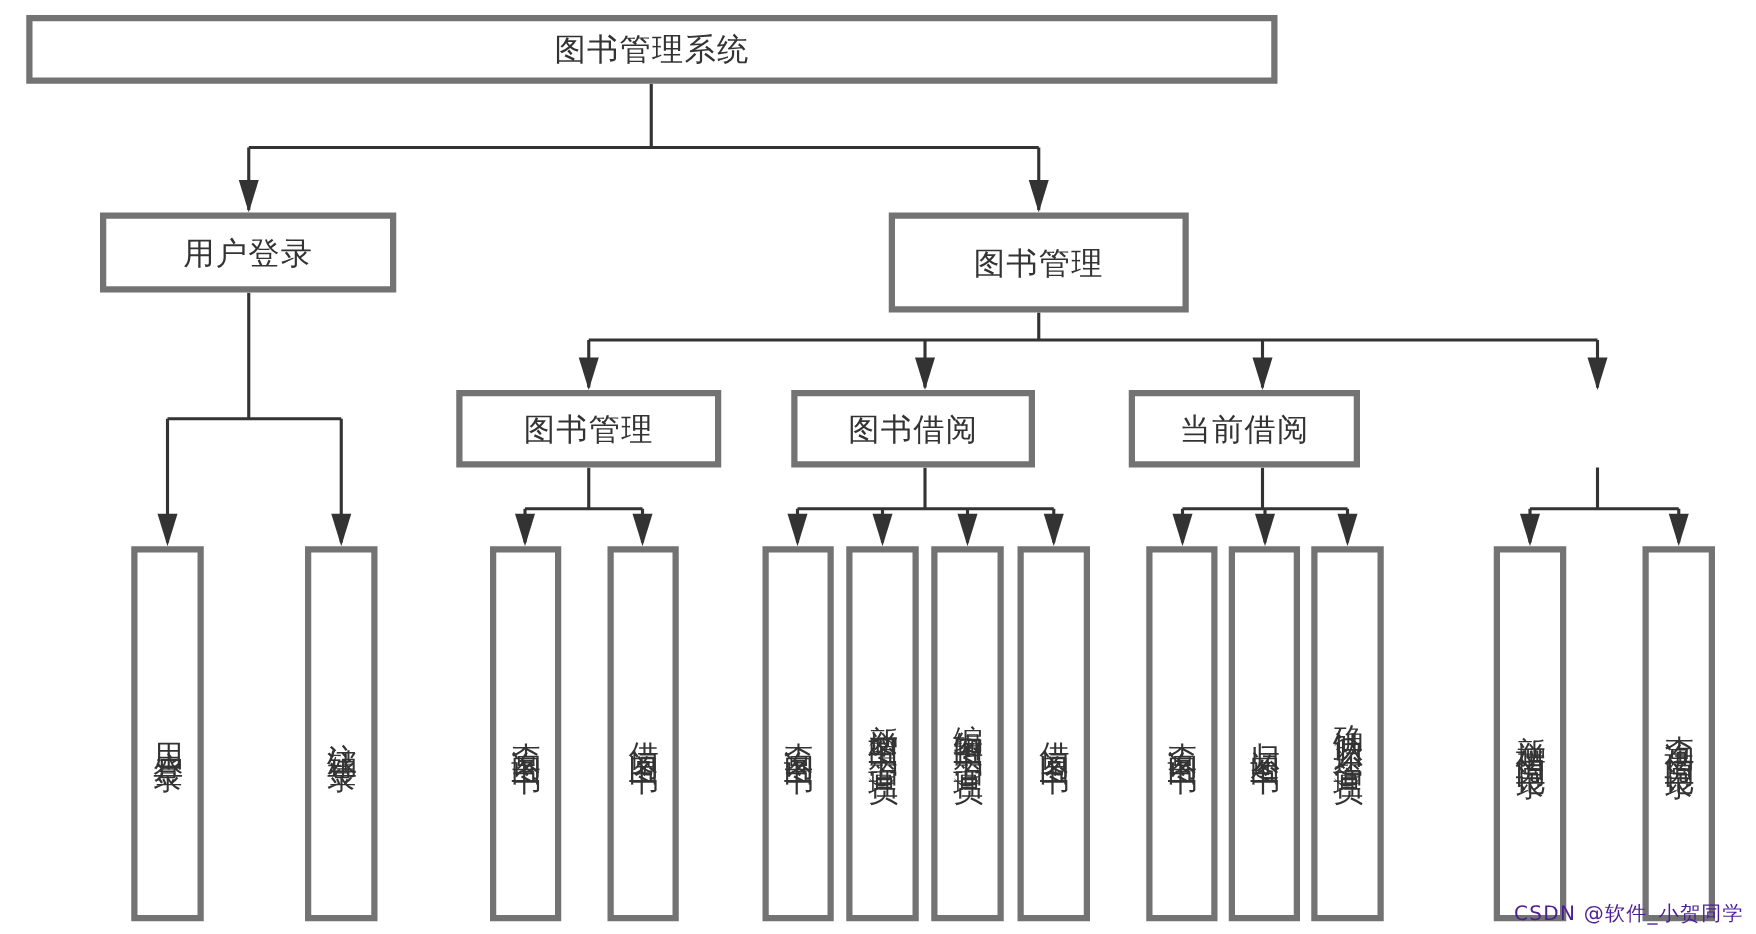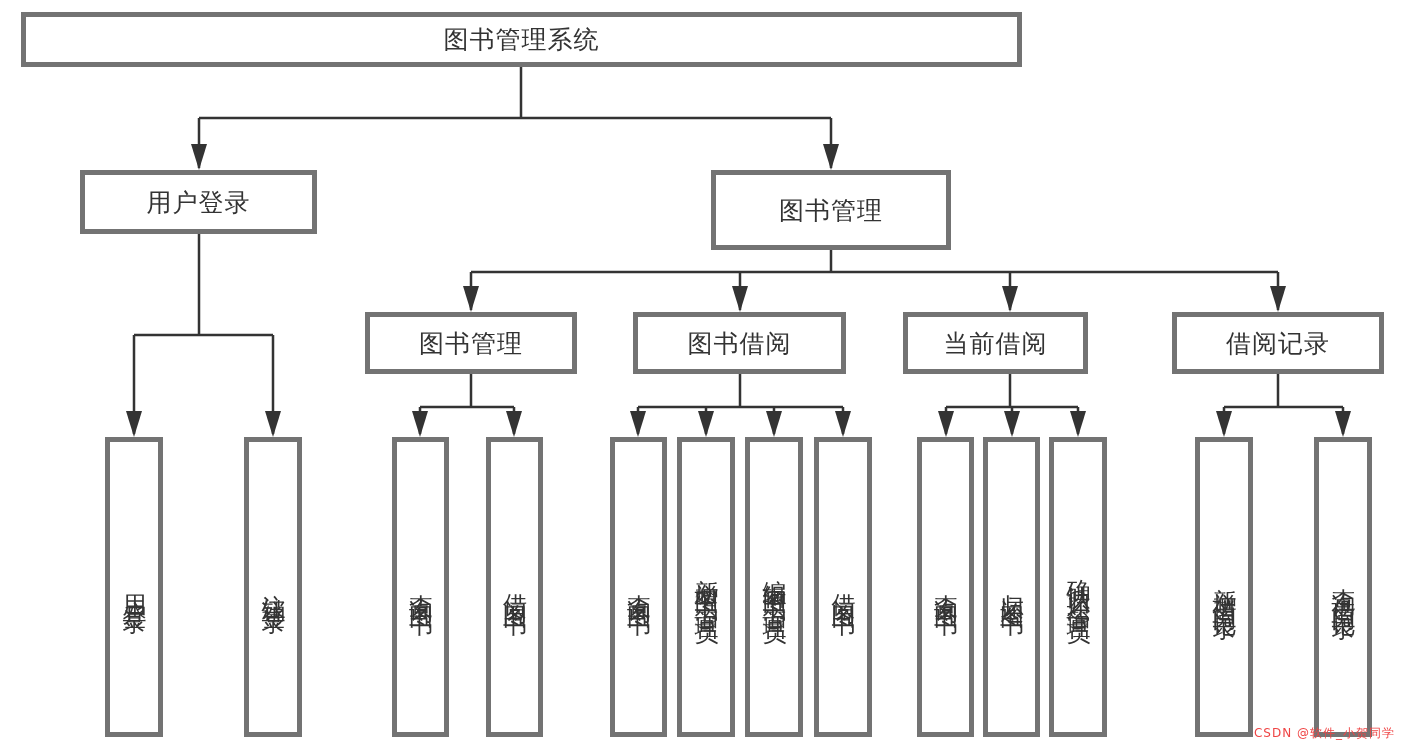--- a/index.html
+++ b/index.html
@@ -46,22 +46,22 @@
     writing-mode: vertical-rl;
     text-orientation: mixed;
     line-height: 1.3;
     letter-spacing: 6px;
     white-space: nowrap;
   }
   .watermark {
     position: absolute;
     right: 10px;
     bottom: 5px;
-    font-size: 12px;
-    color: #ef4444;
+    font-size: 16px;
+    color: #4c1d95;
     letter-spacing: 1px;
     z-index: 5;
     background: transparent;
   }
 </style>
 </head>
 <body>
 
 <div class="stage">
 
@@ -116,28 +116,25 @@
   <div class="node h" style="left:80px; top:170px; width:237px; height:64px">
     <span>用户登录</span>
   </div>
   <div class="node h" style="left:711px; top:170px; width:240px; height:80px">
     <span>图书管理</span>
   </div>
 
   <div class="node h" style="left:365px; top:312px; width:212px; height:62px">
     <span>图书管理</span>
   </div>
-  <div class="node h" style="left:633px; top:312px; width:213px; height:62px">
+  <div class="node h" style="left:633px; top:312px; width:195px; height:62px">
     <span>图书借阅</span>
   </div>
   <div class="node h" style="left:903px; top:312px; width:185px; height:62px">
     <span>当前借阅</span>
-  </div>
-  <div class="node h" style="left:1172px; top:312px; width:212px; height:62px">
-    <span>借阅记录</span>
   </div>
 
   <div class="node v" style="left:105px; top:437px; width:58px; height:300px">
     <span class="vtext">用户登录</span>
   </div>
   <div class="node v" style="left:244px; top:437px; width:58px; height:300px">
     <span class="vtext">注销登录</span>
   </div>
 
   <div class="node v" style="left:392px; top:437px; width:57px; height:300px">

